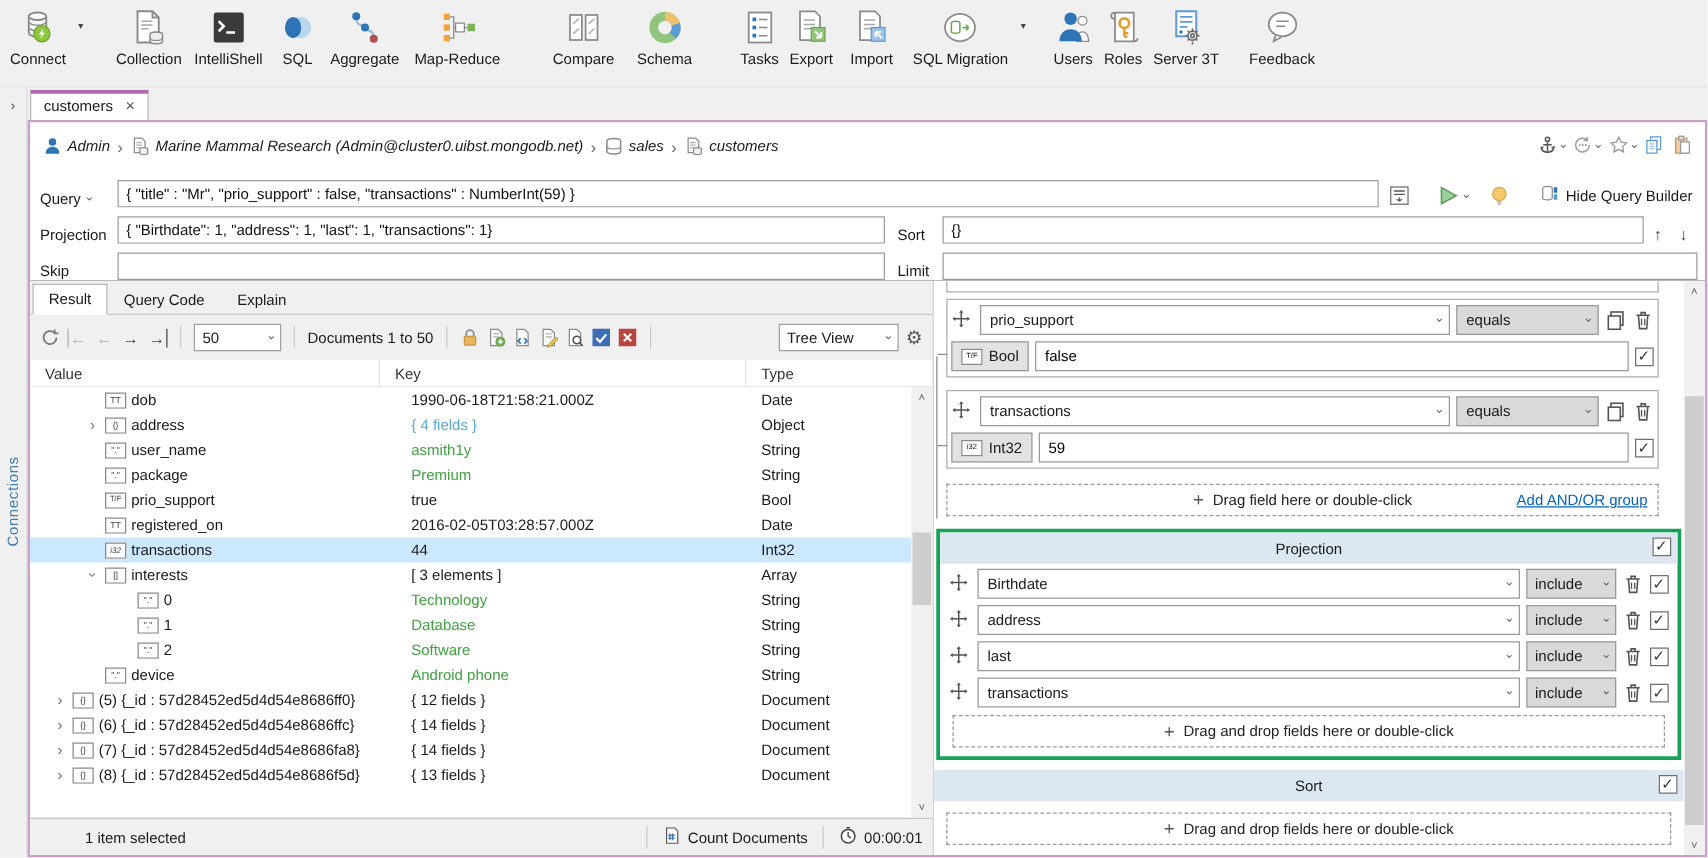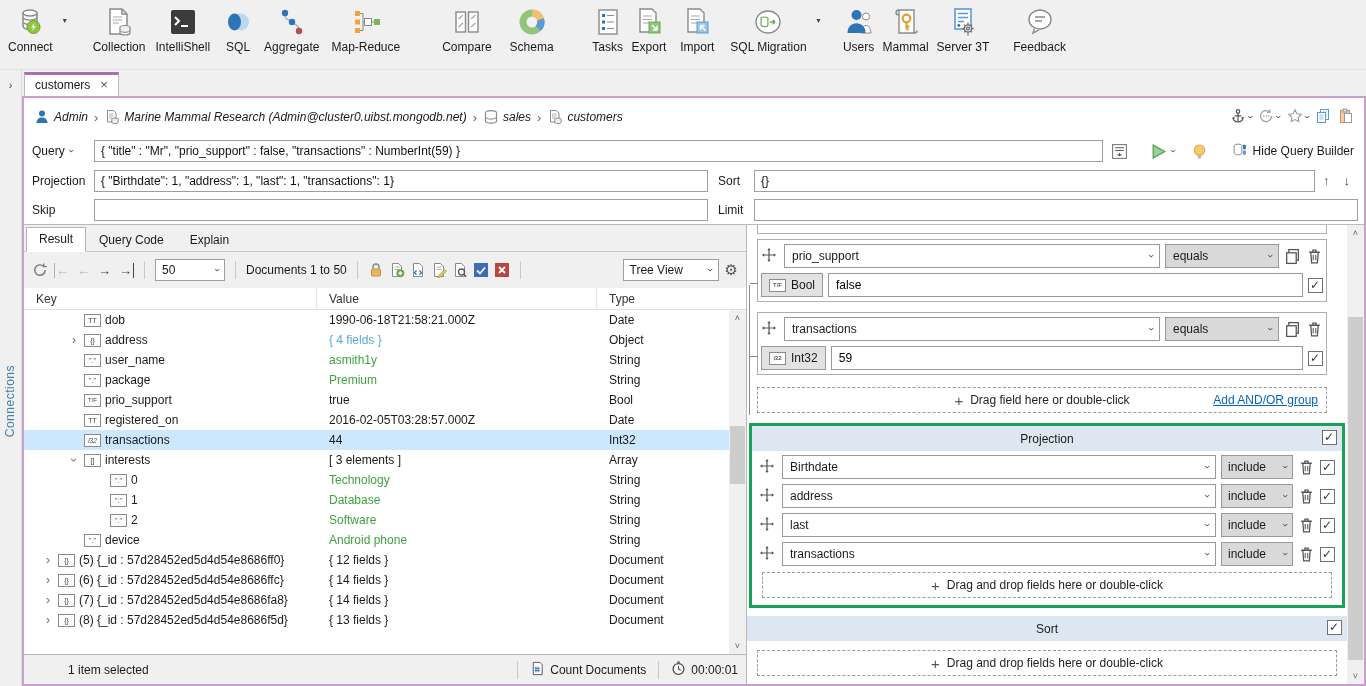--- a/index.html
+++ b/index.html
@@ -43,21 +43,21 @@
   .bc-item { display:flex; align-items:center; gap:4px; cursor:pointer;font-style:italic; }
   .bc-icon svg { width:16px; height:16px; vertical-align:middle; }
   .bc-sep { color:#666; font-size:13px; padding:0 1px; }
   #bc-actions { margin-left:auto; display:flex; align-items:center; gap:7px; }
   .bc-action { display:flex; align-items:center; gap:2px; cursor:pointer; }
   .bc-action svg { width:16px; height:16px; }
   .chev { display:inline-block; transform:rotate(90deg); font-size:10px; color:#555; line-height:8px; }
   .chev::before { content:"›"; }
 
   
-  .qrow { display:flex; align-items:center; padding:0 6px; background:#fff; }
+  .qrow { display:flex; align-items:flex-end; padding:0 6px; background:#fff; }
   #query-row { height:30px; }
   #projection-row, #skip-row { height:29px; }
   .qlabel { width:64px; flex:none; padding-left:2px; display:flex; align-items:center; gap:4px; }
   .qlabel2 { width:46px; flex:none; padding-left:10px; }
   .qinput { height:22px; border:1px solid #9e9e9e; background:#fff; padding:0 6px; font-size:12px; font-family:"Liberation Sans",sans-serif; color:#111; }
   #query-input { flex:1; }
   #projection-input, #skip-input { width:614px; flex:none; }
   #sort-input, #limit-input { flex:1; }
   .qicons { display:flex; align-items:center; flex:none; }
   .qicon { cursor:pointer; display:inline-flex; align-items:center; }
@@ -317,21 +317,21 @@
     <span class="tbi-label">Users</span>
   </div>
     <div class="tb-item">
     <span class="tbi-icon"><svg viewBox="0 0 32 32">
           <path d="M9 4h15v23H9z" fill="#fff" stroke="#8a8a8a" stroke-width="1.4"></path>
           <path d="M9 4c-2 0-3 1-3 2.5S7 9 9 9M24 27c2 0 3-1 3-2.5" fill="none" stroke="#8a8a8a" stroke-width="1.4"></path>
           <circle cx="16.5" cy="12.5" r="3.8" fill="none" stroke="#e0a030" stroke-width="2.2"></circle>
           <path d="M16.5 16.3v7m0-2.8h3.2m-3.2 2.8h2.4" stroke="#e0a030" stroke-width="2" fill="none"></path>
         </svg></span>
 
-    <span class="tbi-label">Mammal</span>
+    <span class="tbi-label">Roles</span>
   </div>
     <div class="tb-item">
     <span class="tbi-icon"><svg viewBox="0 0 32 32">
           <rect x="8" y="3" width="16" height="20" fill="#fff" stroke="#5b9bd5" stroke-width="1.6"></rect>
           <path d="M11 7.5h10M11 11.5h10M11 15.5h6" stroke="#5b9bd5" stroke-width="1.4"></path>
           <circle cx="11.8" cy="19.5" r="1.4" fill="#2e75b6"></circle>
           <g stroke="#6a6a6a" stroke-width="1.3">
             <path d="M21 16.5v2.2M21 27.3v2.2M15.5 22.5h2.2M24.3 22.5h2.2M17.1 18.6l1.6 1.6M23.3 24.8l1.6 1.6M24.9 18.6l-1.6 1.6M18.7 24.8l-1.6 1.6"></path>
             <circle cx="21" cy="22.5" r="3.6" fill="#ececec"></circle>
             <circle cx="21" cy="22.5" r="1.4" fill="#fff"></circle>
@@ -583,22 +583,22 @@
             </span>
           <span class="vsep"></span>
           <span id="viewmode-select" class="mini-select">
             <span>Tree View</span>
             <span class="chev"></span>
           </span>
           <span id="gear-icon"></span>
         </div>
 
         <div id="tree-header">
+          <span id="th-value">Value</span>
           <span id="th-key">Key</span>
-          <span id="th-value">Value</span>
           <span id="th-type">Type</span>
         </div>
 
         <div id="tree-wrap">
           <div id="tree-body">
               <div class="tree-row">
     <span class="keywrap" style="padding-left: 44px;">
       <span class="expander"></span>
       <span class="kicon ki-date">TT</span>
       <span class="ktext">dob</span>

